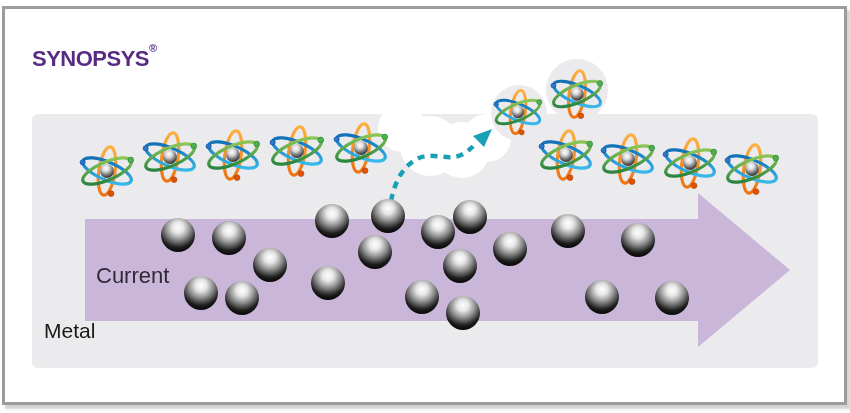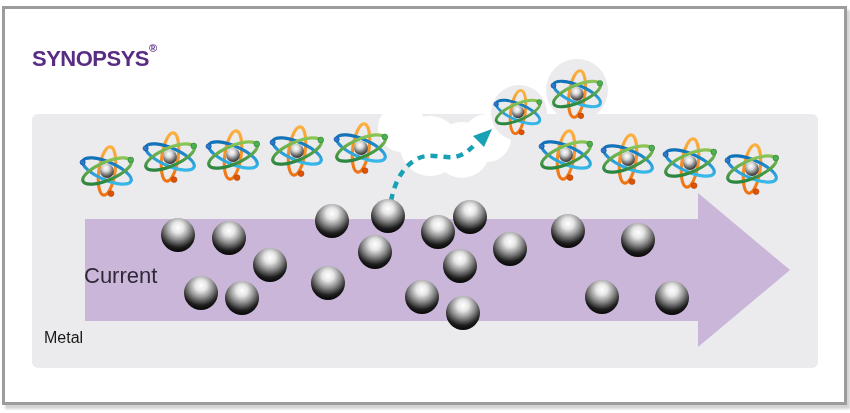--- a/index.html
+++ b/index.html
@@ -13,22 +13,22 @@
     box-shadow:3px 4px 2px rgba(130,130,130,.35);
   }
   .logo{
     position:absolute;left:32px;top:40px;z-index:5;
     font-weight:bold;font-size:31px;letter-spacing:-0.5px;
     font-variant:small-caps;line-height:1;
   }
   .logo sup{font-size:11px;font-variant:normal;vertical-align:14px;}
   #diagram-svg{position:absolute;left:0;top:0;z-index:2;}
   .diagram-label{position:absolute;z-index:4;line-height:1;}
-  #current-label{left:84px;top:265px;font-size:22px;color:#2f2937;}
-  #metal-label{left:44px;top:330px;font-size:16px;color:#191919;}
+  #current-label{left:96px;top:265px;font-size:22px;color:#2f2937;}
+  #metal-label{left:44px;top:320px;font-size:21px;color:#191919;}
 </style>
 </head>
 <body>
 
 <div class="frame" style="border-color: rgb(156, 156, 156);"></div>
 
 <div class="logo" style="color: rgb(88, 44, 131);">
   <span>synopsys</span><sup>®</sup>
 </div>
 

